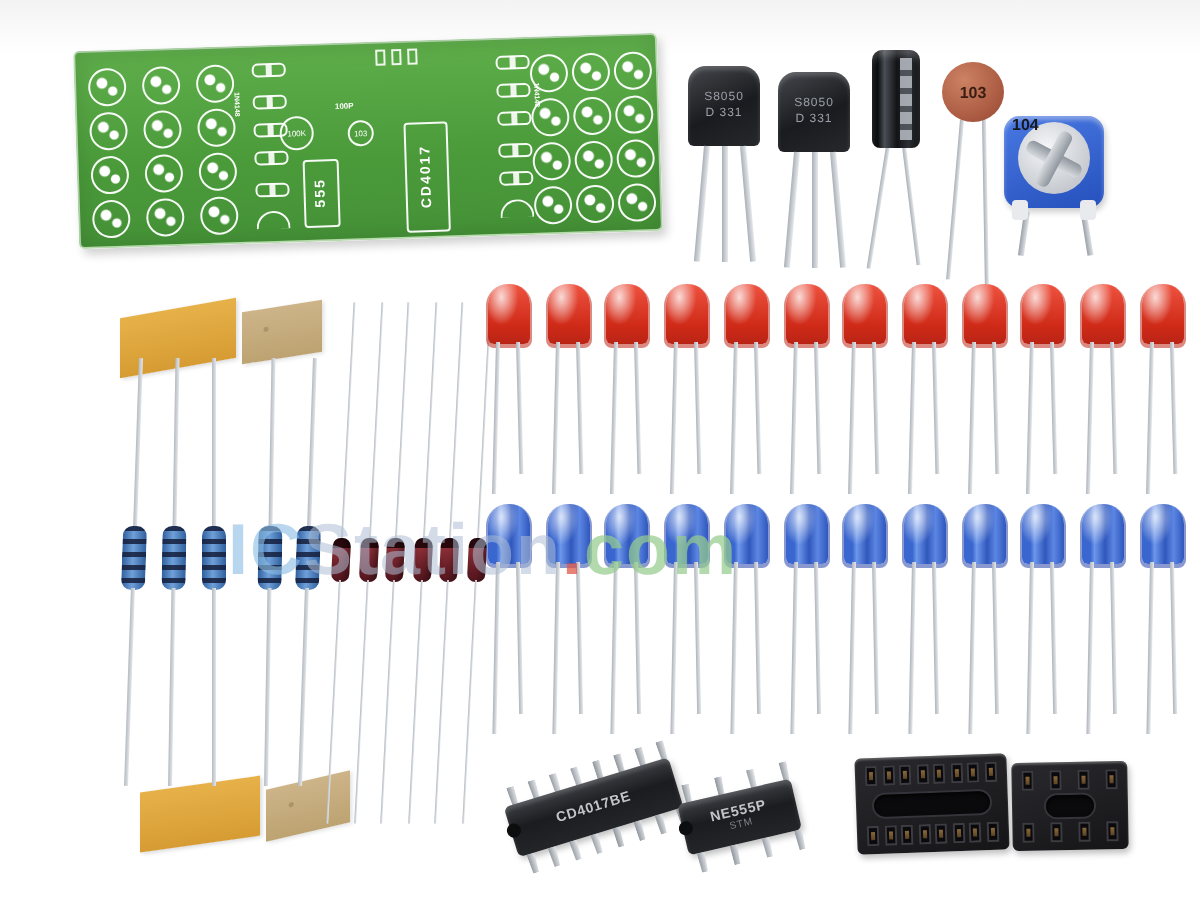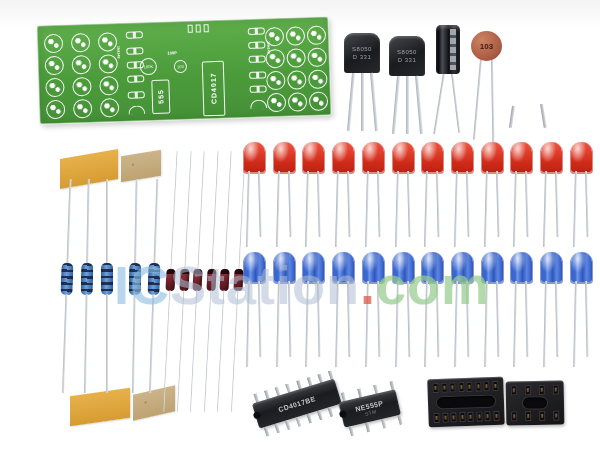--- a/index.html
+++ b/index.html
@@ -123,21 +123,21 @@
   .srow{left:5px;right:5px;display:flex;justify-content:space-between;}
   .srow.top{top:4px;}
   .srow.bot{bottom:4px;}
   .scontact{position:relative;width:6px;height:10px;background:#0a0a0c;border:1px solid #3c3c42;}
   .scontact::before{content:"";position:absolute;inset:2px 1px;background:linear-gradient(180deg,#8a683a,#5c4425);}
   .slot{left:50%;top:50%;transform:translate(-50%,-50%);height:11px;border-radius:6px;
       background:#0a0a0c;box-shadow:inset 0 1px 2px rgba(0,0,0,.8),0 0 0 1px #34343a;}
 
   
   .watermark{left:0;top:0;width:600px;height:450px;z-index:60;pointer-events:none;}
-  .wm-big{left:114px;top:254px;font-size:54px;font-weight:bold;letter-spacing:1px;white-space:nowrap;}
+  .wm-big{left:114px;top:254px;font-size:36px;font-weight:bold;letter-spacing:1px;white-space:nowrap;}
   .wm-big span{position:static;}
   .wm-ic{color:rgba(140,190,228,.62);}
   .wm-st{color:rgba(173,190,212,.55);}
   .wm-dot{color:rgba(222,82,66,.72);}
   .wm-com{color:rgba(150,204,142,.72);}
   .wm-url{left:176px;top:314px;font-size:20px;font-weight:bold;letter-spacing:4px;color:rgba(130,139,147,.8);}
 </style>
 </head>
 <body>
 
@@ -221,20 +221,26 @@
   </div>
   <div class="ecap-leg" style="left:443px;top:73px;height:62px;transform:rotate(9deg);"></div>
   <div class="ecap-leg" style="left:451px;top:73px;height:60px;transform:rotate(-7deg);"></div>
 
   <div class="disc">
     <span style="position:static;">103</span>
   </div>
   <div class="disc-leg" style="left:480px;top:60px;height:80px;transform:rotate(5deg);"></div>
   <div class="disc-leg" style="left:491px;top:60px;height:82px;transform:rotate(-1deg);"></div>
 
+  <div class="trimmer">
+    <div class="dial"></div>
+    <div class="trim-label">104</div>
+    <div class="trim-tab" style="left:4px;"></div>
+    <div class="trim-tab" style="right:4px;"></div>
+  </div>
   <div class="trim-leg" style="left:512px;top:106px;height:22px;transform:rotate(8deg);"></div>
   <div class="trim-leg" style="left:540px;top:104px;height:24px;transform:rotate(-9deg);"></div>
 
   <div class="dip" style="left:254px;top:378px;width:90px;height:52px;transform:rotate(-17deg);">
     <div class="pins top">
         <div class="pin"></div>
         <div class="pin"></div>
         <div class="pin"></div>
         <div class="pin"></div>
         <div class="pin"></div>

